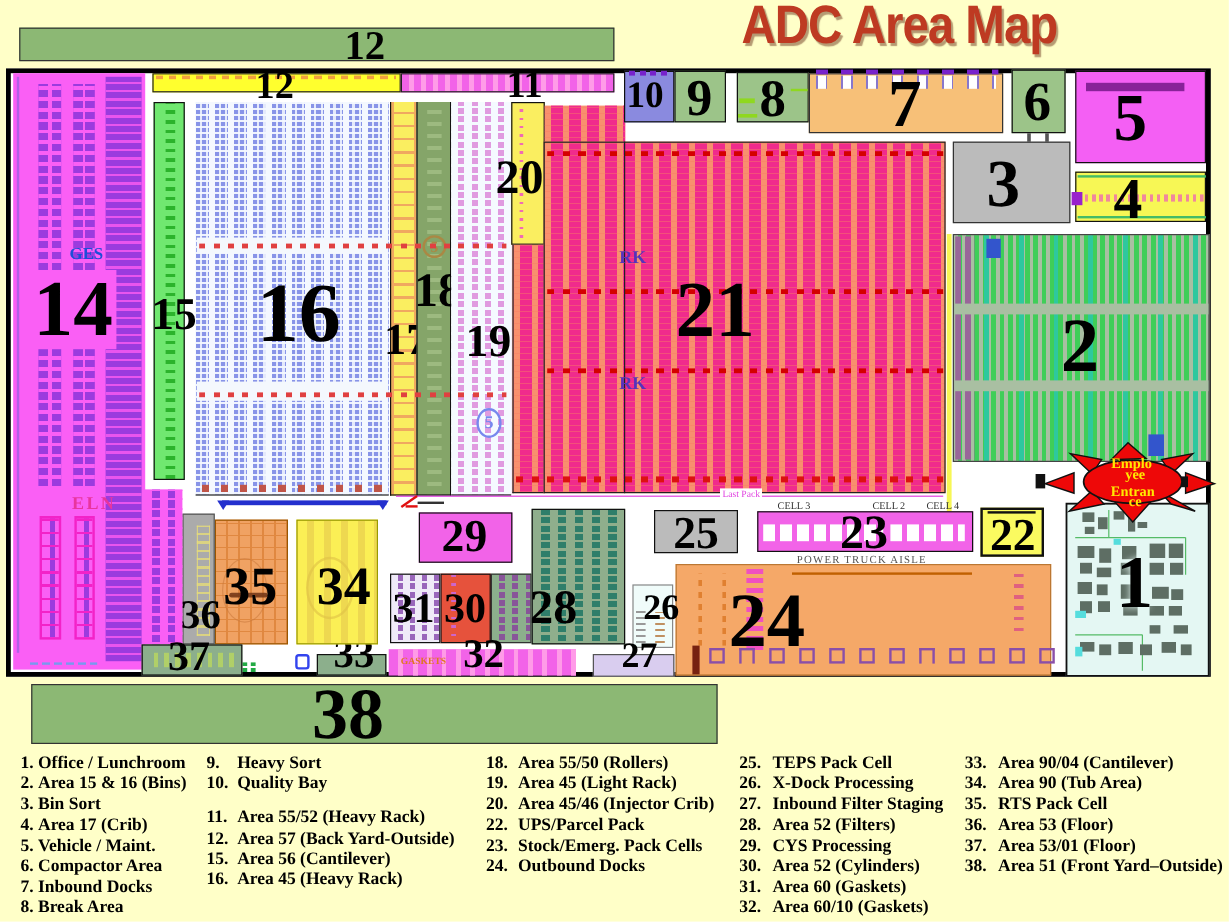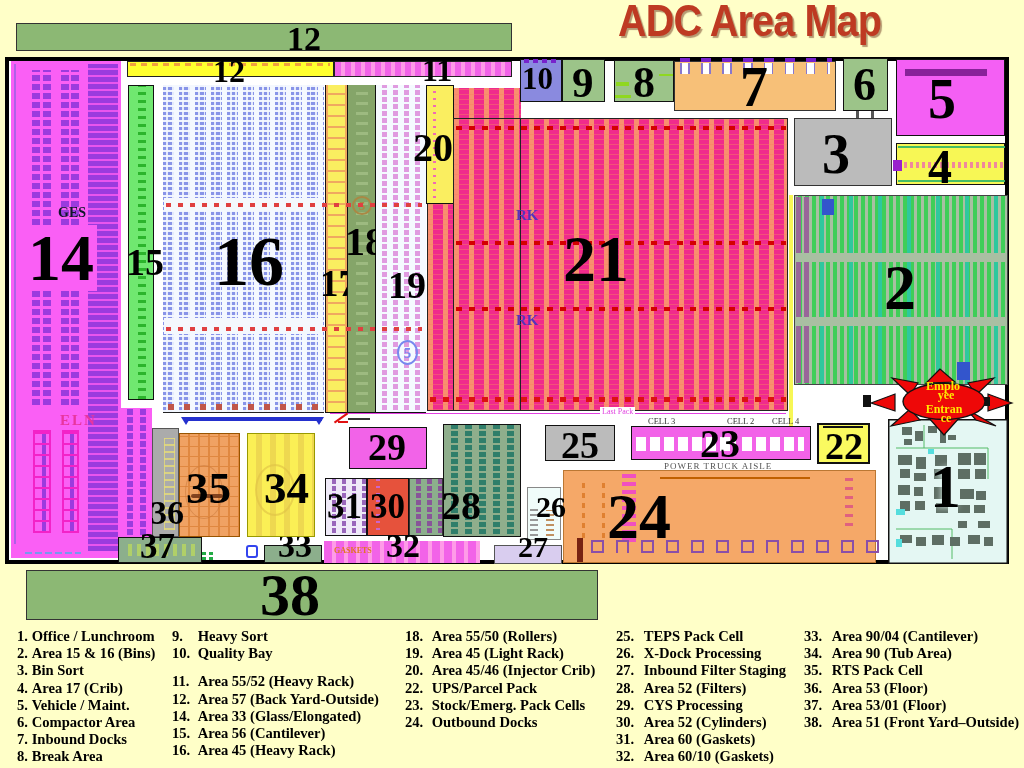--- a/index.html
+++ b/index.html
@@ -35,21 +35,21 @@
  background-image:repeating-linear-gradient(0deg,transparent 0 6px,#FA5FF5 6px 9px),
  linear-gradient(90deg,transparent 0 8px,#FA5FF5 8px 10px,transparent 10px 18px);"></div>
 
 <div class="ab" style="left:88px;top:64px;width:30px;height:487px;background-color:#9B3BDE;
  background-image:repeating-linear-gradient(0deg,transparent 0 5px,#E955EE 5px 7px);"></div>
 
 <div class="ab" style="left:33px;top:430px;width:18px;height:103px;border:2px solid #F322C8;background-image:repeating-linear-gradient(0deg,transparent 0 9px,#F322C8 9px 11px),linear-gradient(90deg,transparent 0 7px,#9B3BDE 7px 11px,transparent 11px 14px);"></div>
 
 <div class="ab" style="left:62px;top:430px;width:17px;height:103px;border:2px solid #F322C8;background-image:repeating-linear-gradient(0deg,transparent 0 9px,#F322C8 9px 11px),linear-gradient(90deg,transparent 0 6px,#9B3BDE 6px 10px,transparent 10px 13px);"></div>
 
-<div class="ab" style="left:58px;top:205px;font-size:14px;font-weight:bold;color:#0f172a;">GES</div>
+<div class="ab" style="left:58px;top:205px;font-size:14px;font-weight:bold;color:#1d4ed8;">GES</div>
 
 <div class="ab" style="left:60px;top:412px;font-size:15px;font-weight:bold;color:#E8359E;letter-spacing:2px;">ELN</div>
 
 <div class="num" style="left:25px;top:225px;font-size:66px;background:#FA5FF5;padding:0 3px;">14</div>
 
 <div class="ab" style="left:127px;top:61px;width:207px;height:16px;background:#FFFF2E;border:1px solid #222;"></div>
 
 <div class="ab" style="left:130px;top:63px;width:200px;height:3px;background-image:repeating-linear-gradient(90deg,#F0A040 0 6px,transparent 6px 11px);"></div>
 
 <div class="num" style="left:213px;top:55px;font-size:32px;">12</div>
@@ -450,21 +450,20 @@
 <div><span class="n" style="width:11px;">6.</span>&nbsp;Compactor Area</div>
 <div><span class="n" style="width:11px;">7.</span>&nbsp;Inbound Docks</div>
 <div><span class="n" style="width:11px;">8.</span>&nbsp;Break Area</div>
 </div>
 
 <div class="leg" style="left:172px;top:628px;">
 <div><span class="n" style="width:22px;">9.</span>&nbsp;Heavy Sort</div>
 <div><span class="n" style="width:22px;">10.</span>&nbsp;Quality Bay</div>
 <div><span class="n" style="width:22px;margin-top:11px;">11.</span>&nbsp;Area 55/52 (Heavy Rack)</div>
 <div><span class="n" style="width:22px;">12.</span>&nbsp;Area 57 (Back Yard-Outside)</div>
-<div><span class="n" style="width:22px;">14.</span>&nbsp;Area 33 (Glass/Elongated)</div>
 <div><span class="n" style="width:22px;">15.</span>&nbsp;Area 56 (Cantilever)</div>
 <div><span class="n" style="width:22px;">16.</span>&nbsp;Area 45 (Heavy Rack)</div>
 </div>
 
 <div class="leg" style="left:405px;top:628px;">
 <div><span class="n" style="width:23px;">18.</span>&nbsp;Area 55/50 (Rollers)</div>
 <div><span class="n" style="width:23px;">19.</span>&nbsp;Area 45 (Light Rack)</div>
 <div><span class="n" style="width:23px;">20.</span>&nbsp;Area 45/46 (Injector Crib)</div>
 <div><span class="n" style="width:23px;">22.</span>&nbsp;UPS/Parcel Pack</div>
 <div><span class="n" style="width:23px;">23.</span>&nbsp;Stock/Emerg. Pack Cells</div>

